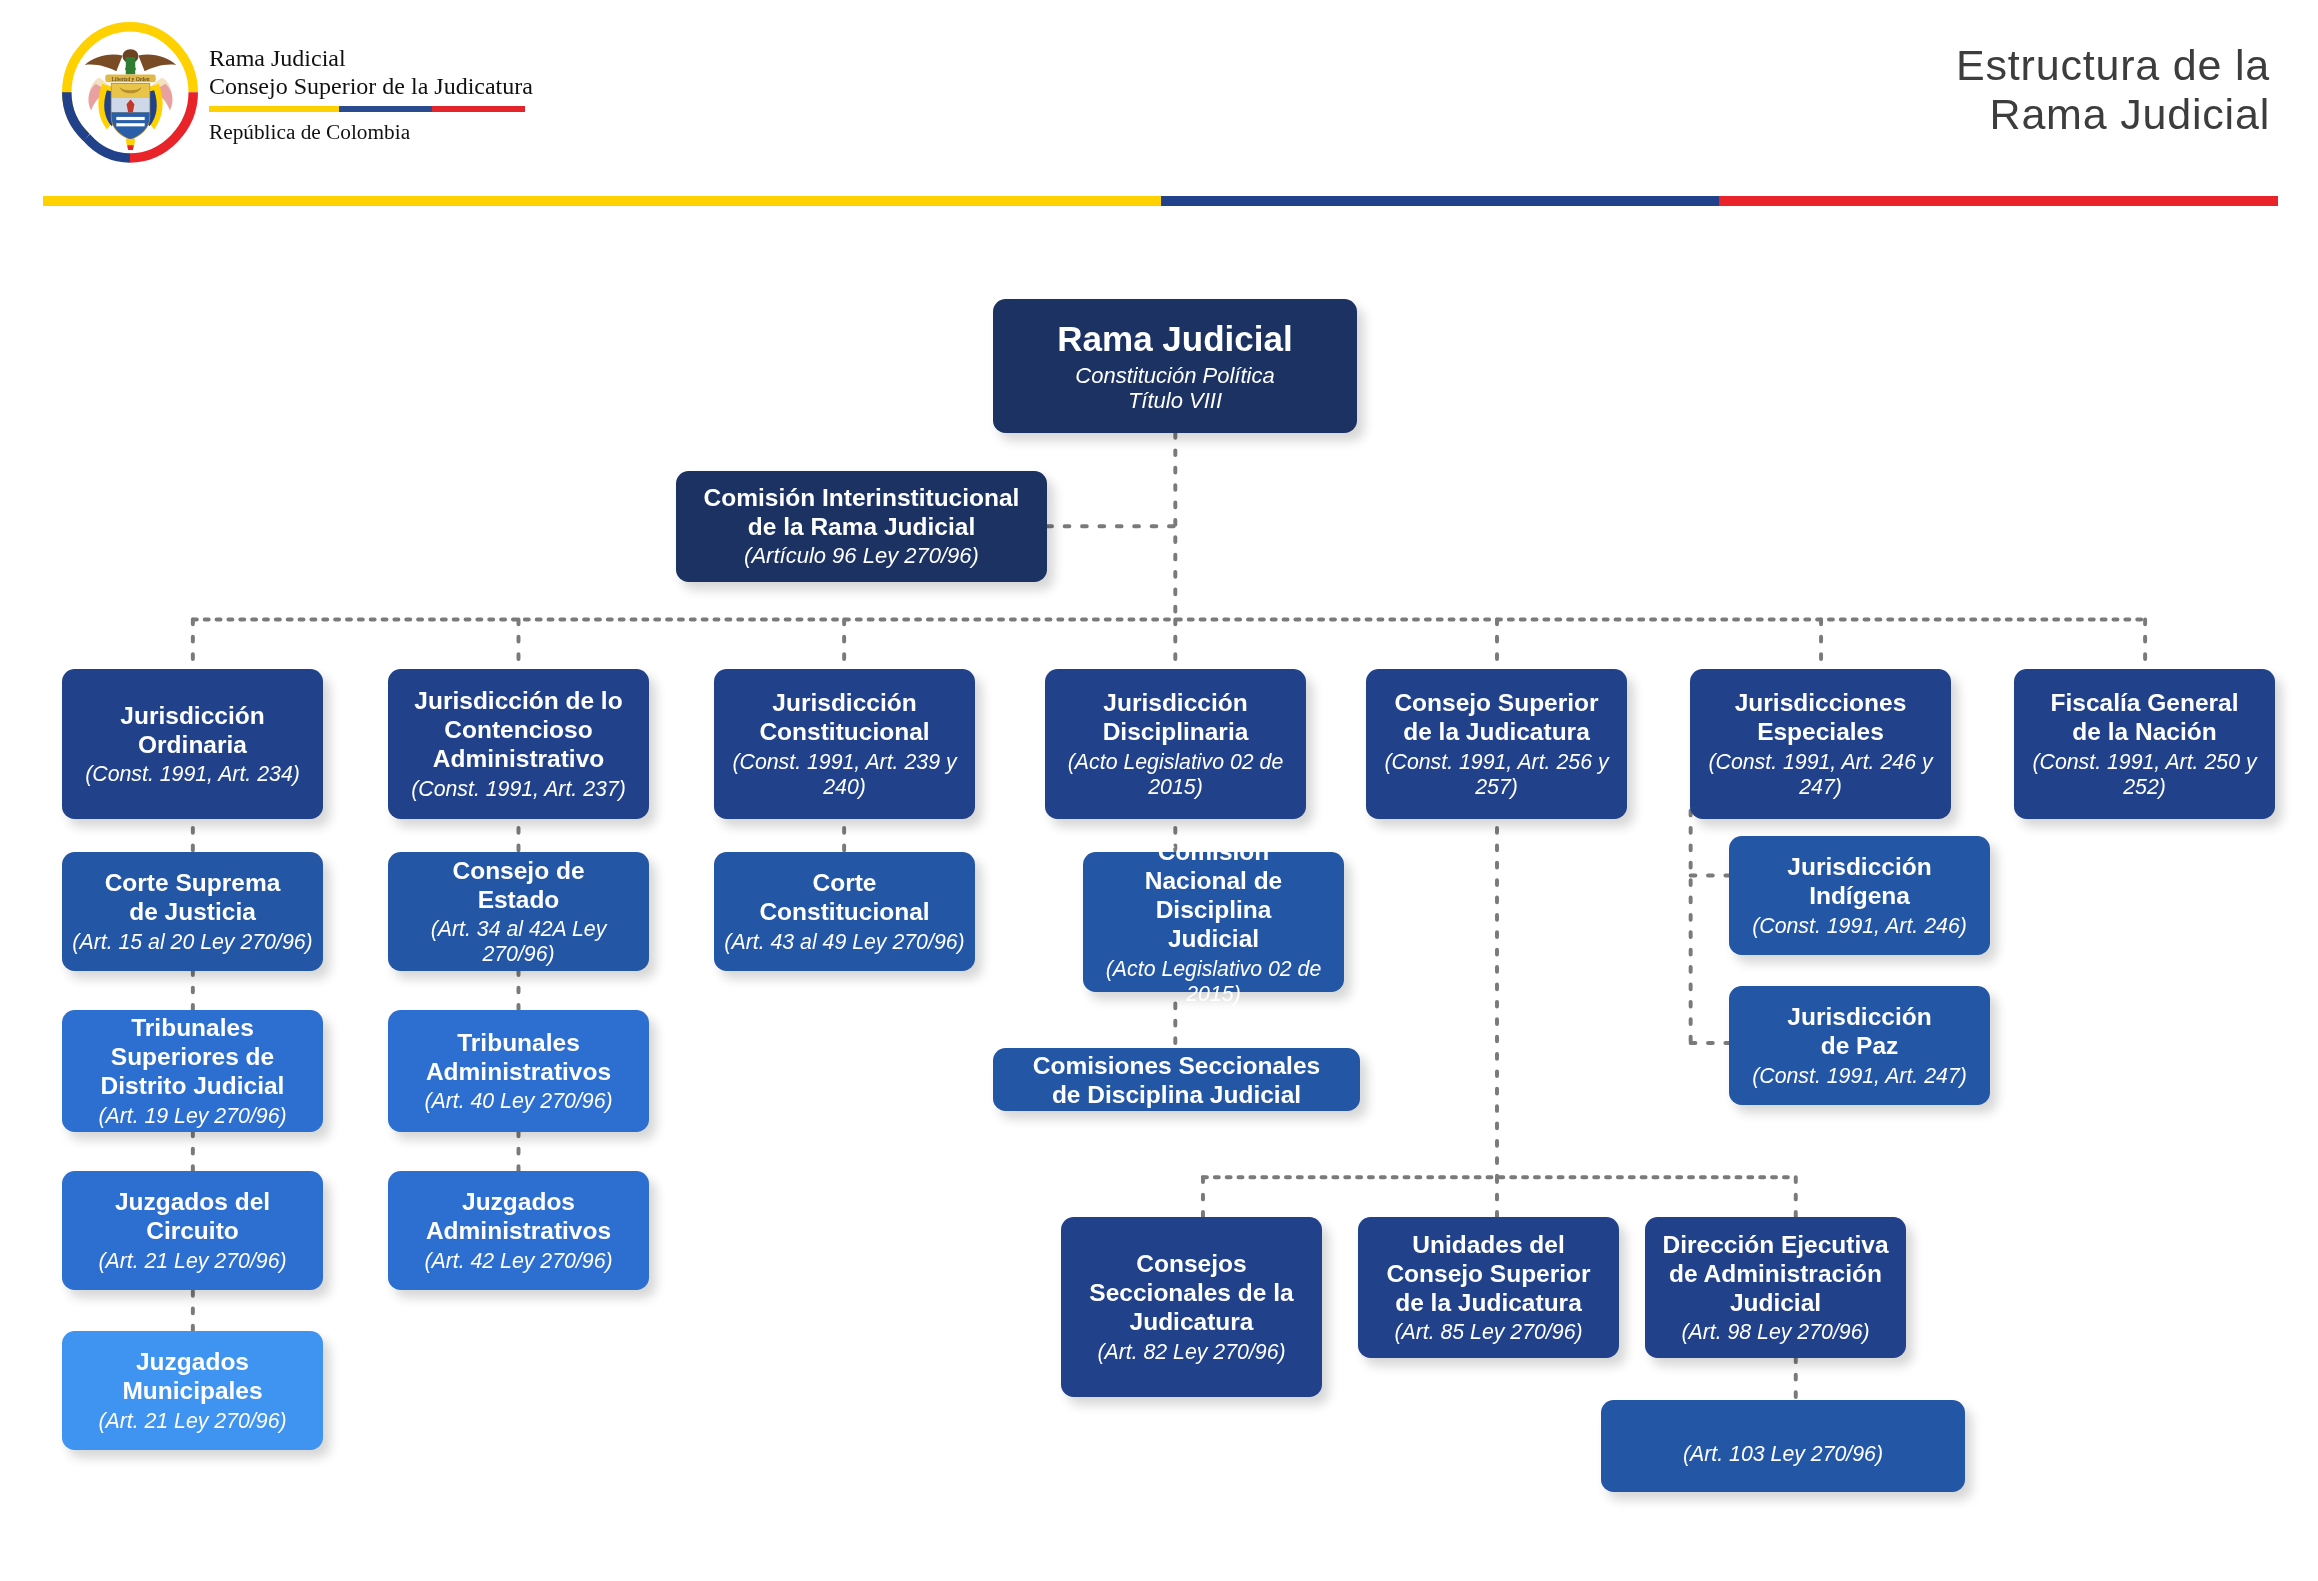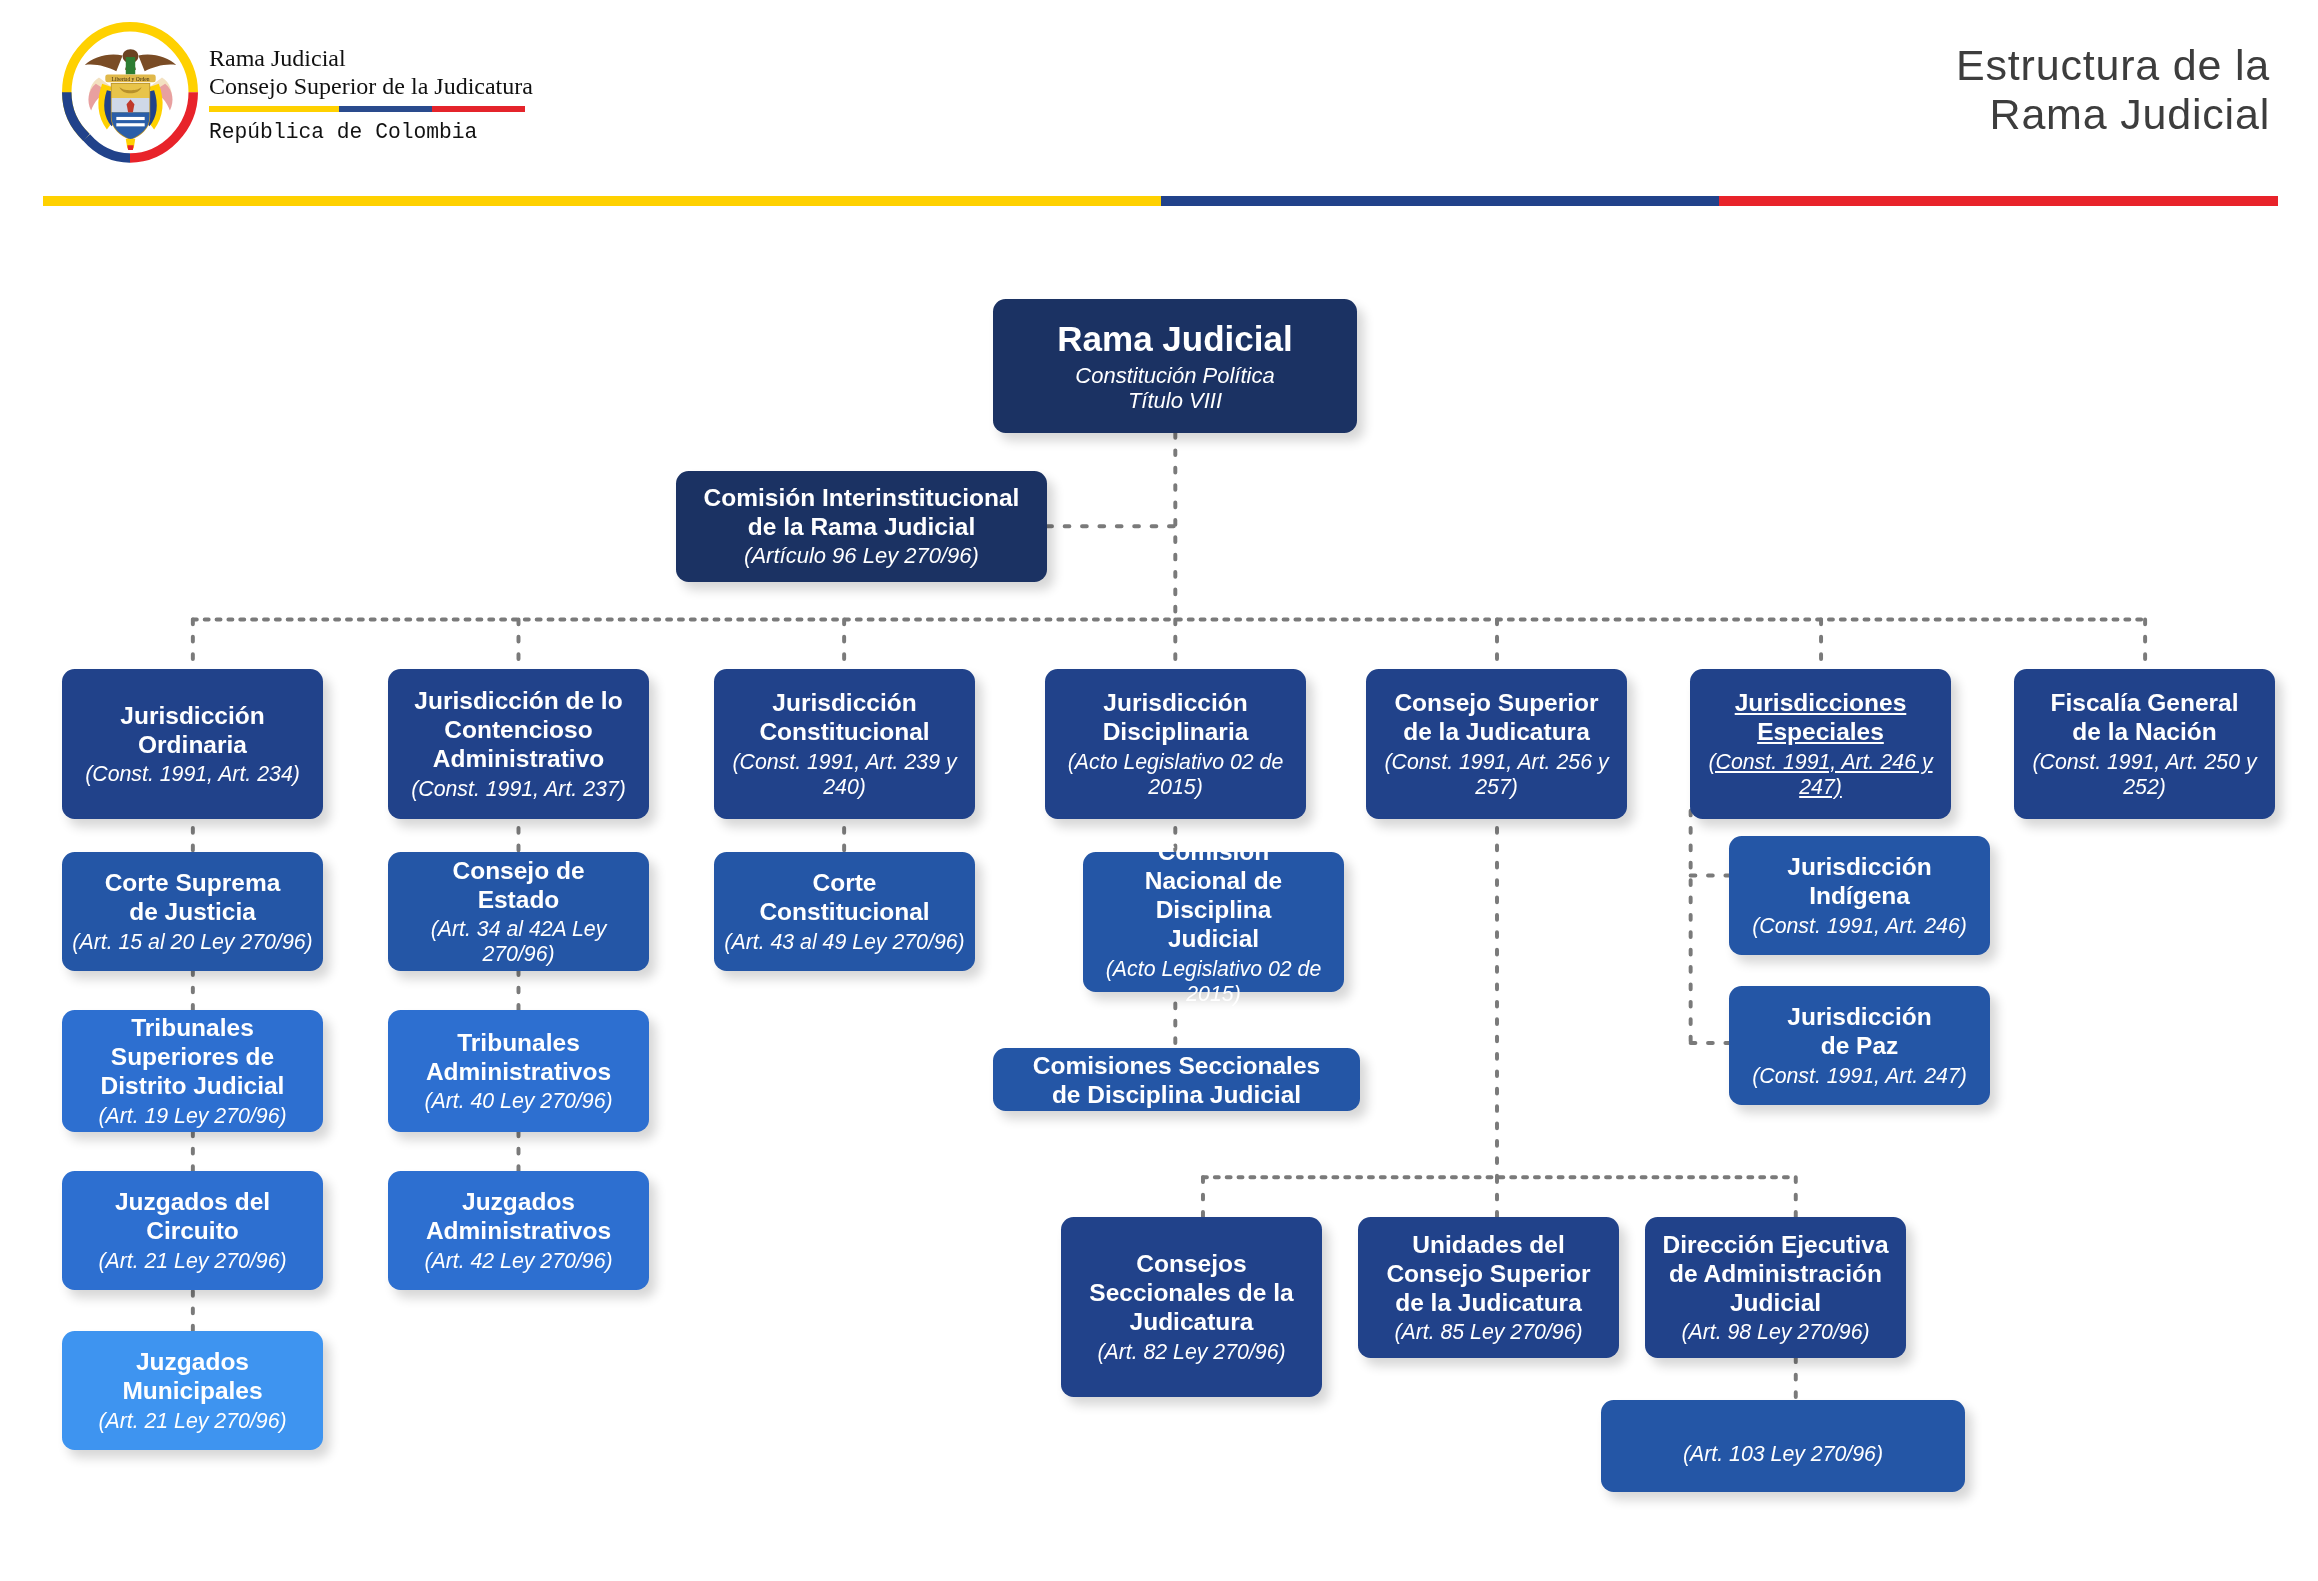--- a/index.html
+++ b/index.html
@@ -15,21 +15,21 @@
   .crest .inner{
      position:absolute;left:12.6px;top:12.6px;right:12.6px;bottom:12.6px;
      border-radius:50%;background:#fff;
   }
   #logo-text{margin-left:11px;padding-top:4.7px;}
   #logo-text .l1,#logo-text .l2,#logo-text .l3{
      font-family:"Liberation Serif", serif;color:#111;white-space:nowrap;
   }
   #logo-text .l1{font-size:24px;line-height:28.4px;}
   #logo-text .l2{font-size:24px;line-height:28.4px;}
-  #logo-text .l3{font-size:21.3px;line-height:27px;margin-top:7.1px;font-family:Liberation Mono, monospace;}
+  #logo-text .l3{font-size:21.3px;line-height:27px;margin-top:7.1px;}
   #logo-rule{display:flex;width:316px;height:5.5px;margin:5.5px 0 1.6px 0;}
   #logo-rule i{display:block;height:100%;}
   #logo-rule .y{flex:0 0 41%;background:#ffd100;}
   #logo-rule .b{flex:0 0 29.5%;background:#2a4b8d;}
   #logo-rule .r{flex:1 1 auto;background:#e4242b;}
 
   #header-title{
      position:absolute;right:49px;top:41px;text-align:right;
      font-size:43px;line-height:49px;color:#3d3d3d;font-weight:300;
      letter-spacing:0.8px;
@@ -237,21 +237,21 @@
   <div class="node tier-a n-lvl1" style="left:1045px;top:669px;">
     <div class="t">Jurisdicción<br>Disciplinaria</div>
     <div class="s">(Acto Legislativo 02 de 2015)</div>
   </div>
 
   <div class="node tier-a n-lvl1" style="left:1366px;top:669px;">
     <div class="t">Consejo Superior<br>de la Judicatura</div>
     <div class="s">(Const. 1991, Art. 256 y 257)</div>
   </div>
 
-  <div class="node tier-a n-lvl1" style="left:1690px;top:669px;text-decoration:underline;">
+  <div class="node tier-a n-lvl1" style="left:1690px;top:669px;">
     <div class="t">Jurisdicciones<br>Especiales</div>
     <div class="s">(Const. 1991, Art. 246 y 247)</div>
   </div>
 
   <div class="node tier-a n-lvl1" style="left:2014px;top:669px;">
     <div class="t">Fiscalía General<br>de la Nación</div>
     <div class="s">(Const. 1991, Art. 250 y 252)</div>
   </div>
 
   <div class="node tier-b n-sub" style="left:62px;top:852px;">

